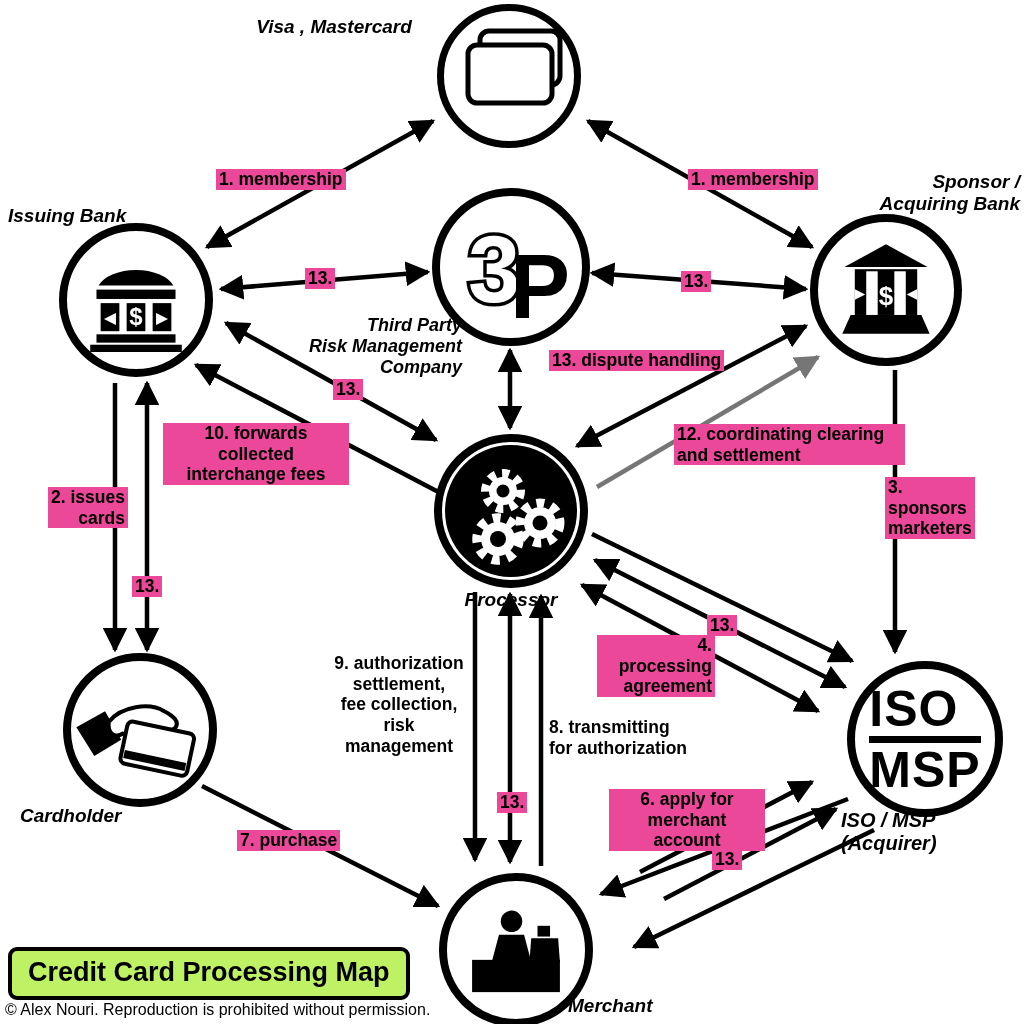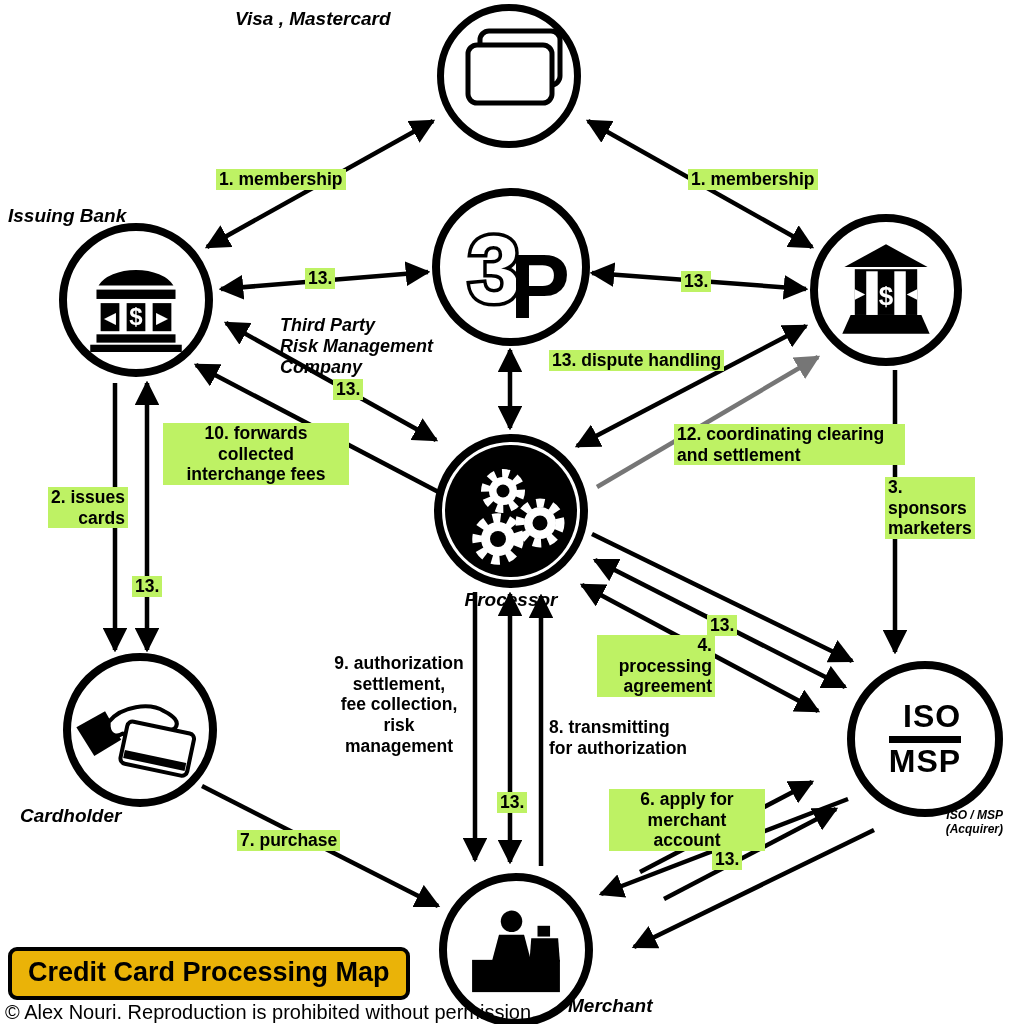--- a/index.html
+++ b/index.html
@@ -6,27 +6,27 @@
   .canvas{position:relative;width:1024px;height:1024px;background:#fff;overflow:hidden;
           font-family:"Liberation Sans",sans-serif;color:#000;}
   svg.edges{position:absolute;left:0;top:0;z-index:1;}
   .node{position:absolute;z-index:2;border:8px solid #000;border-radius:50%;background:#fff;
         box-sizing:border-box;display:flex;align-items:center;justify-content:center;}
   .disc{position:absolute;inset:3px;background:#000;border-radius:50%;display:flex;
         align-items:center;justify-content:center;}
   .nlbl{position:absolute;z-index:3;font-weight:bold;font-style:italic;font-size:19px;
         line-height:1.16;white-space:pre-line;}
   .elbl{position:absolute;z-index:3;font-weight:bold;font-size:17.5px;line-height:1.18;
-        white-space:pre-line;background:#bef264;padding:0 3px;}
+        white-space:pre-line;background:#ec4899;padding:0 3px;}
   .nobg{background:transparent;padding:0;}
-  .isobox{font-weight:bold;font-size:32px;line-height:0.92;letter-spacing:1px;text-align:right;}
+  .isobox{font-weight:bold;font-size:50px;line-height:0.92;letter-spacing:1px;text-align:left;}
   .isorule{height:7px;background:#000;margin:4px 0;}
-  .titlebox{position:absolute;z-index:3;border:4px solid #000;border-radius:9px;background:#eab308;
+  .titlebox{position:absolute;z-index:3;border:4px solid #000;border-radius:9px;background:#bef264;
         font-weight:bold;font-size:27px;padding:6px 16px 8px 16px;}
-  .copyright{position:absolute;z-index:3;font-size:20px;font-weight:400;}
+  .copyright{position:absolute;z-index:3;font-size:16px;font-weight:400;}
   text{font-family:"Liberation Sans",sans-serif;}
 </style>
 </head>
 <body>
 
 <div class="canvas">
 
   <svg class="edges" width="1024" height="1024" viewBox="0 0 1024 1024">
     <defs>
       <marker id="ah" viewBox="0 0 10 10" refX="9" refY="5" markerWidth="5.5" markerHeight="5.5" orient="auto-start-reverse">
@@ -149,28 +149,30 @@
   <div class="node" style="left:439px;top:873px;width:154px;height:154px">
     <svg width="138" height="138" viewBox="0 0 154 154">
       <circle cx="72" cy="45" r="12" fill="#000"></circle>
       <polygon points="58,60 86,60 94,90 50,90" fill="#000"></polygon>
       <rect x="28" y="88" width="98" height="36" fill="#000"></rect>
       <polygon points="94,64 124,64 126,90 92,90" fill="#000"></polygon>
       <rect x="101" y="50" width="14" height="12" fill="#000"></rect>
     </svg>
   </div>
 
-  <div class="nlbl" style="left:235px;top:8px;width:198px;text-align:left">Visa , Mastercard</div>
+  <div class="nlbl" style="left:235px;top:16px;width:198px;text-align:center">Visa , Mastercard</div>
   <div class="nlbl" style="left:8px;top:205px;width:150px">Issuing Bank</div>
-  <div class="nlbl" style="left:280px;top:315px;width:182px;font-size:18px">Third Party
+  <div class="nlbl" style="left:822px;top:171px;width:198px;text-align:right">Sponsor /
+Acquiring Bank</div>
+  <div class="nlbl" style="left:280px;top:315px;width:182px;text-align:right;font-size:18px">Third Party
 Risk Management
 Company</div>
   <div class="nlbl" style="left:430px;top:589px;width:162px;text-align:center">Processor</div>
   <div class="nlbl" style="left:20px;top:805px;width:160px">Cardholder</div>
-  <div class="nlbl" style="left:841px;top:809px;width:162px;text-align:right;font-size:12px">ISO / MSP
+  <div class="nlbl" style="left:841px;top:809px;width:162px;font-size:20px">ISO / MSP
 (Acquirer)</div>
   <div class="nlbl" style="left:568px;top:995px;width:130px">Merchant</div>
 
   <div class="elbl" style="left:216px;top:169px">1. membership</div>
   <div class="elbl" style="left:688px;top:169px">1. membership</div>
   <div class="elbl" style="left:305px;top:268px">13.</div>
   <div class="elbl" style="left:681px;top:271px">13.</div>
   <div class="elbl" style="left:333px;top:379px">13.</div>
   <div class="elbl" style="left:549px;top:350px">13. dispute handling</div>
   <div class="elbl" style="left:674px;top:424px;width:225px">12. coordinating clearing

